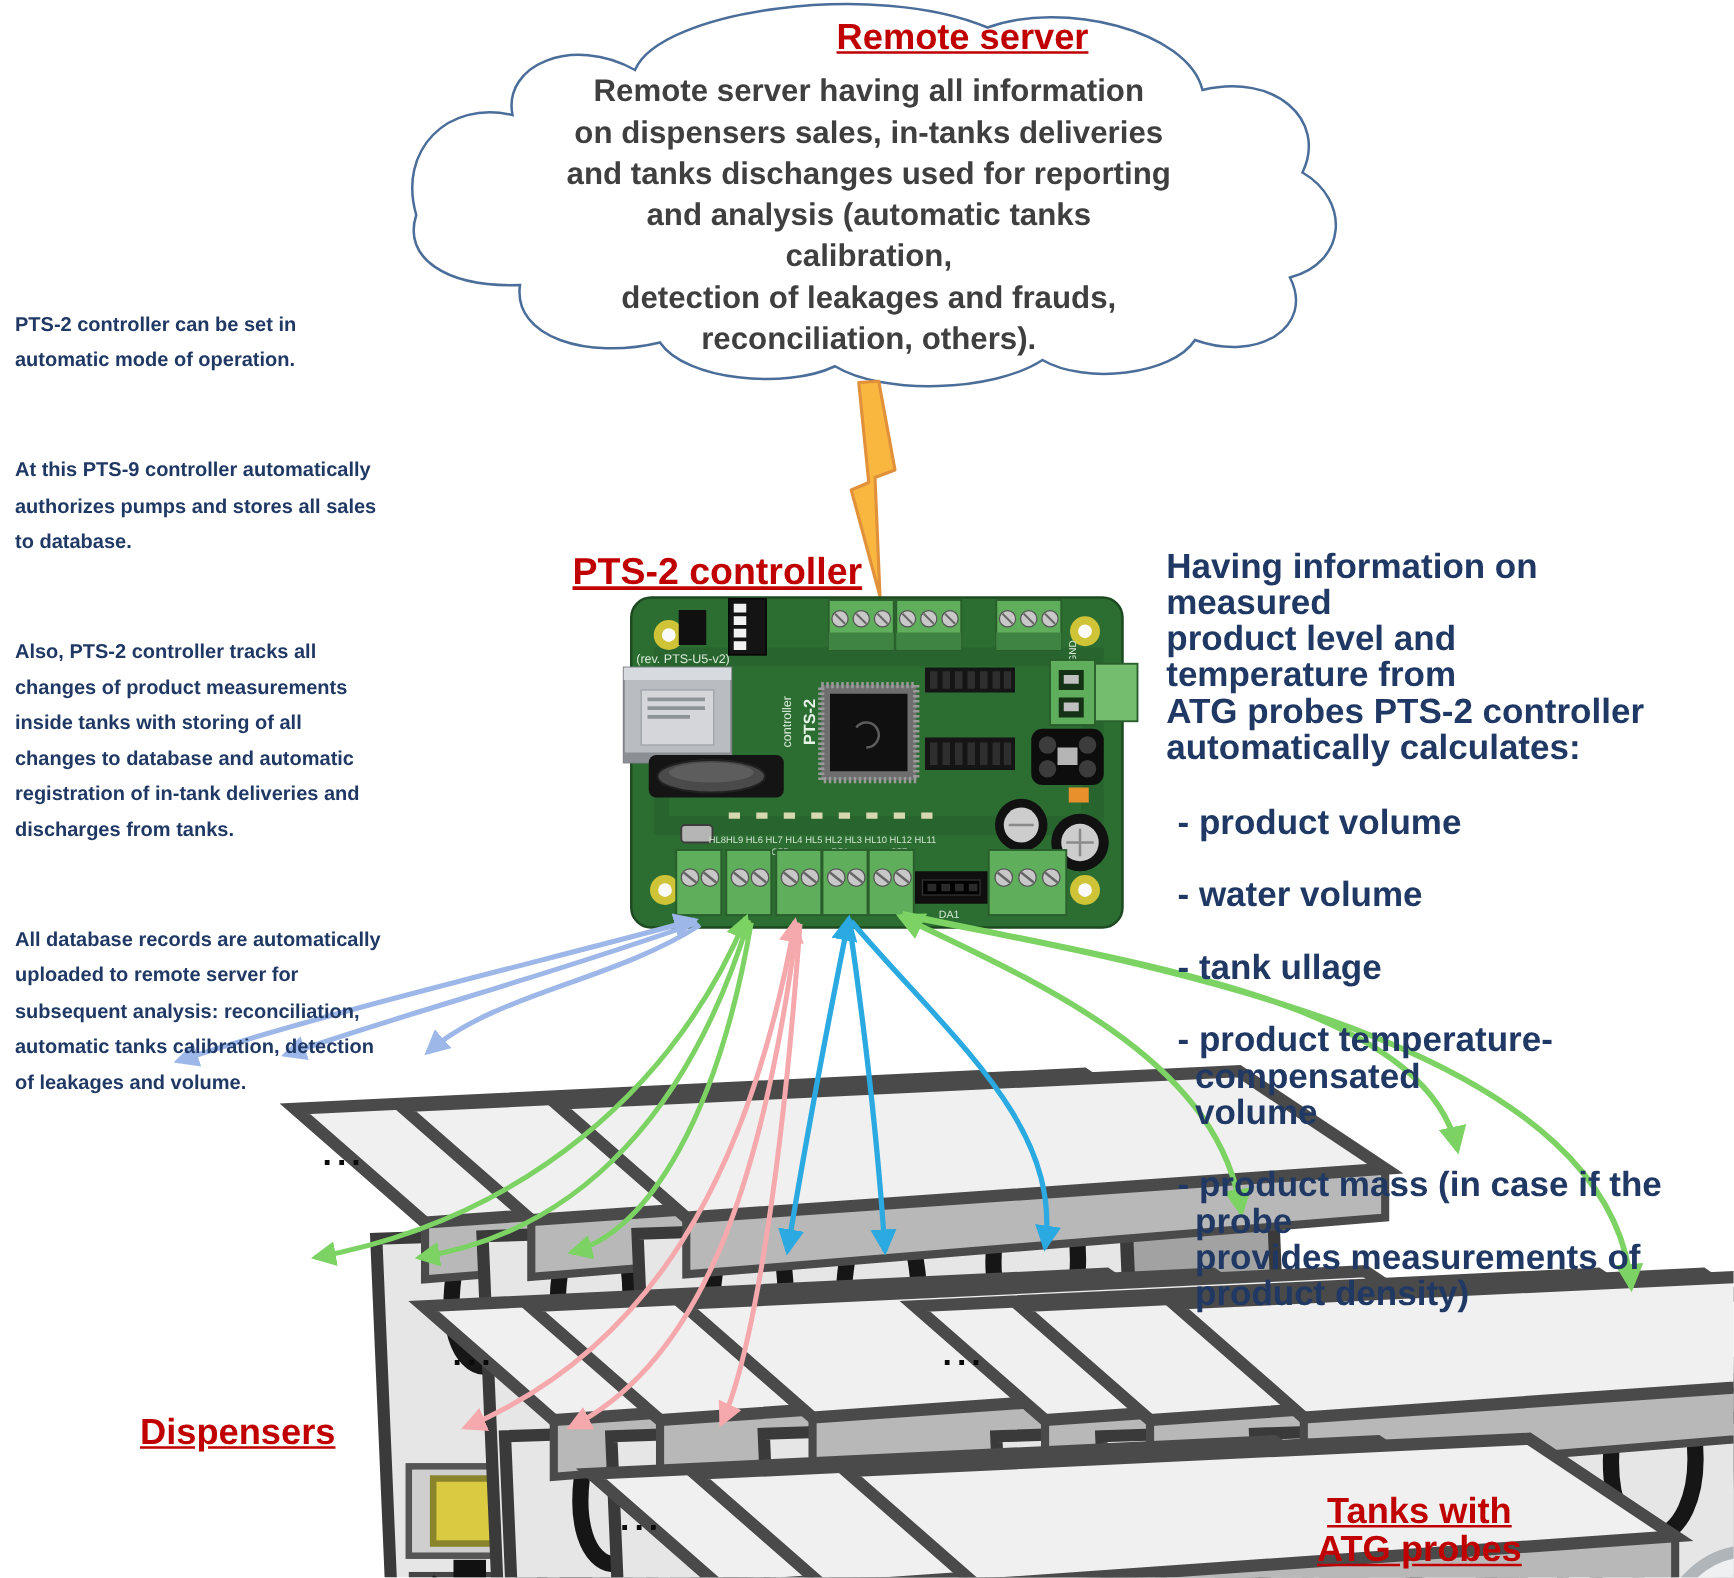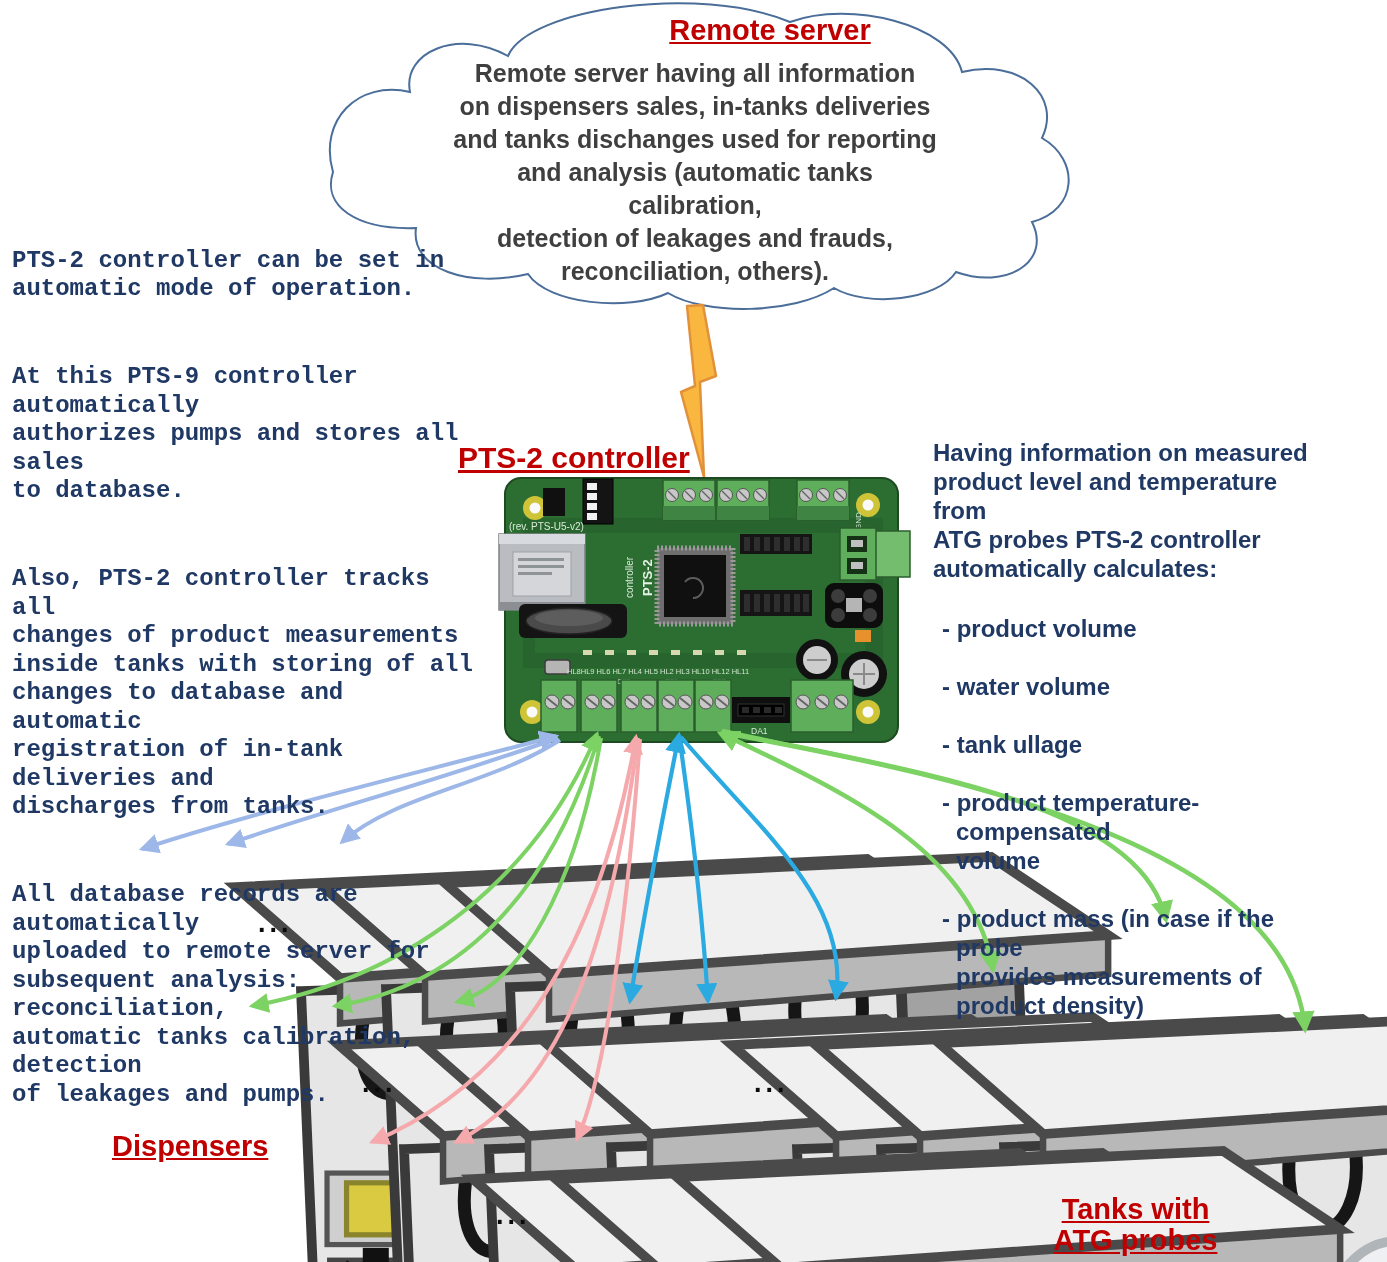--- a/index.html
+++ b/index.html
@@ -8,23 +8,23 @@
     font-family:"Liberation Sans",sans-serif;overflow:hidden;
   }
   .scene{position:absolute;left:0;top:0;width:1387px;height:1262px;}
   .txt{position:absolute;white-space:pre-line;}
   .red-label{color:#C00000;font-weight:bold;text-decoration:underline;}
   .cloud-title{left:630px;top:14px;width:280px;text-align:center;font-size:29px;}
   .cloud-desc{
     left:450px;top:57px;width:490px;text-align:center;
     font-size:25px;font-weight:bold;color:#3F3F3F;line-height:33px;
   }
-  .left-notes{left:12px;top:218px;width:470px;color:#1F3864;font-size:24px;font-weight:bold;line-height:28.5px;font-family:Liberation Mono, monospace;}
+  .left-notes{left:12px;top:218px;width:470px;color:#1F3864;font-size:16px;font-weight:bold;line-height:28.5px;}
   .left-notes .para{margin:0 0 31px 0;white-space:pre-line;}
-  .right-notes{left:933px;top:409px;width:400px;color:#1F3864;font-size:24px;font-weight:bold;line-height:29px;}
+  .right-notes{left:933px;top:409px;width:400px;color:#1F3864;font-size:28px;font-weight:bold;line-height:29px;}
   .right-notes .intro{white-space:pre-line;margin:0 0 2px 0;}
   .calc-item{white-space:pre-line;padding-left:23px;text-indent:-14px;}
   .board-label{left:458px;top:441px;font-size:30px;}
   .dispensers-label{left:112px;top:1130px;font-size:29px;}
   .tanks-label{left:1033px;top:1194px;width:205px;text-align:center;font-size:29px;line-height:31px;}
   .dots{position:absolute;color:#0a0a0a;font-size:27px;font-weight:bold;letter-spacing:4px;}
 </style>
 </head>
 <body>
 
@@ -410,21 +410,21 @@
   <div class="para">Also, PTS-2 controller tracks all
 changes of product measurements
 inside tanks with storing of all
 changes to database and automatic
 registration of in-tank deliveries and
 discharges from tanks.</div>
   <div class="para">All database records are automatically
 uploaded to remote server for
 subsequent analysis: reconciliation,
 automatic tanks calibration, detection
-of leakages and pumps.</div>
+of leakages and volume.</div>
 </div>
 
 <div class="txt right-notes">
   <div class="intro">Having information on measured
 product level and temperature from
 ATG probes PTS-2 controller
 automatically calculates:</div>
   <div class="calc-item">- product volume</div>
   <div class="calc-item">- water volume</div>
   <div class="calc-item">- tank ullage</div>

